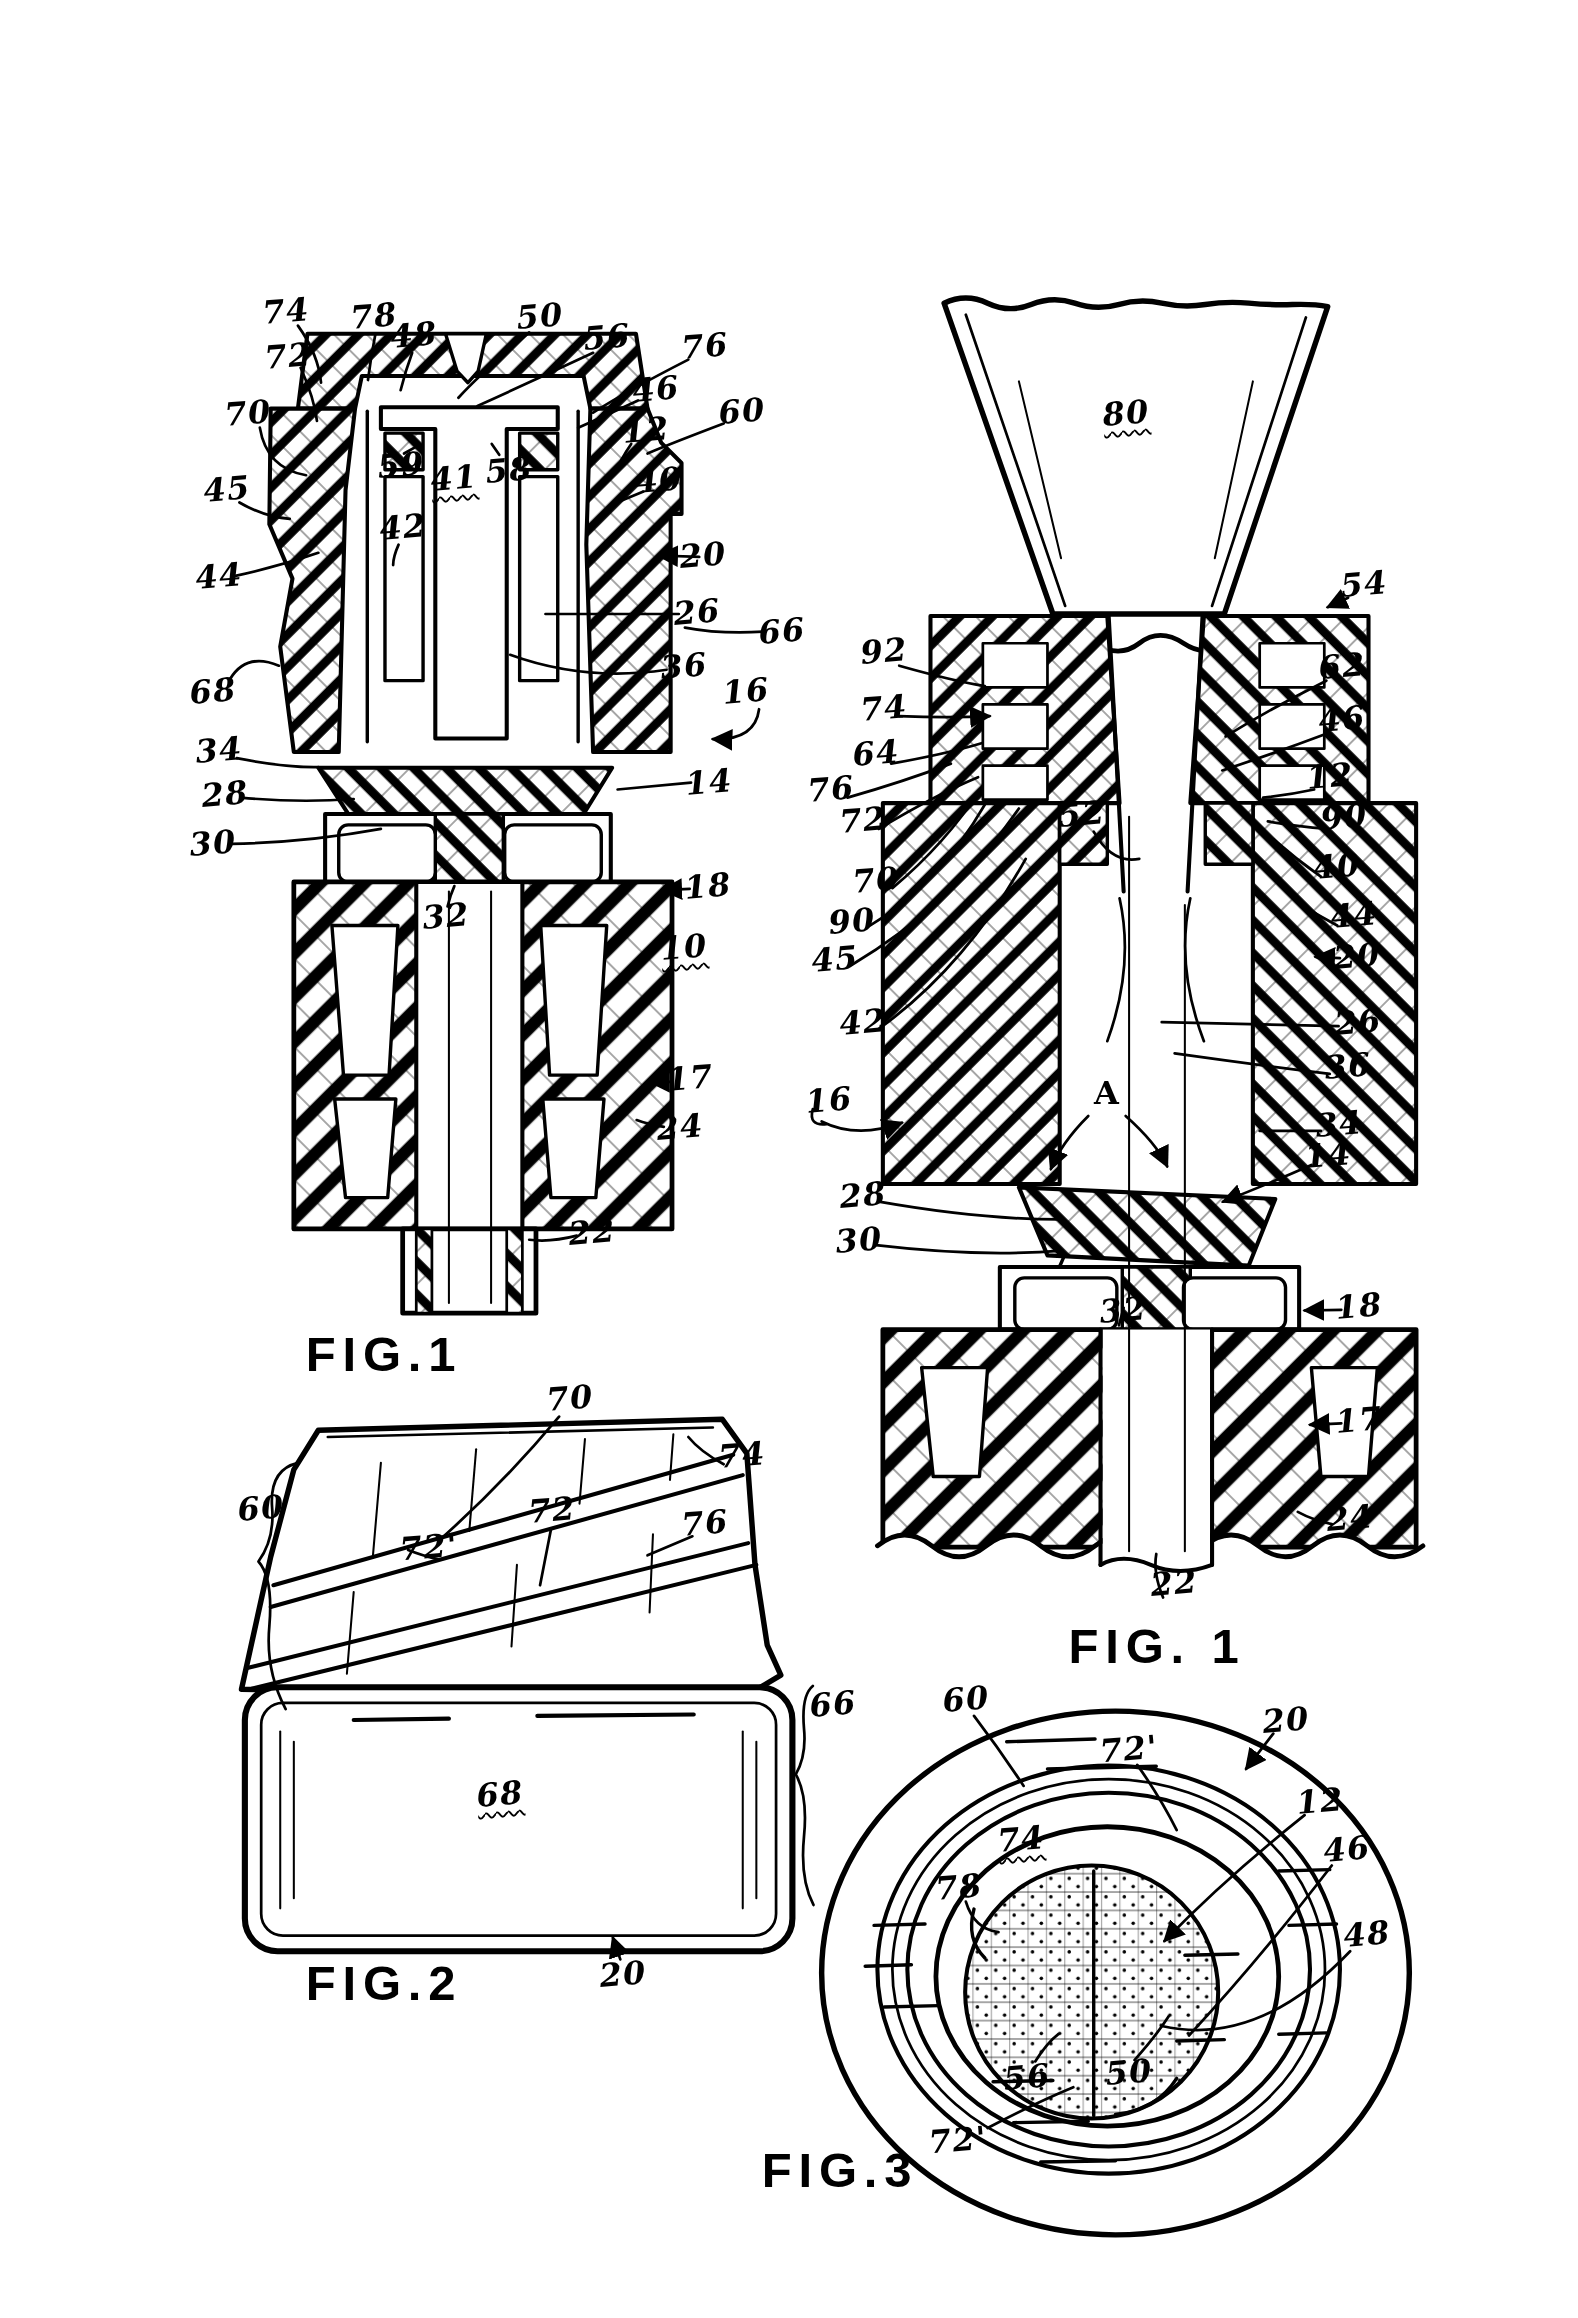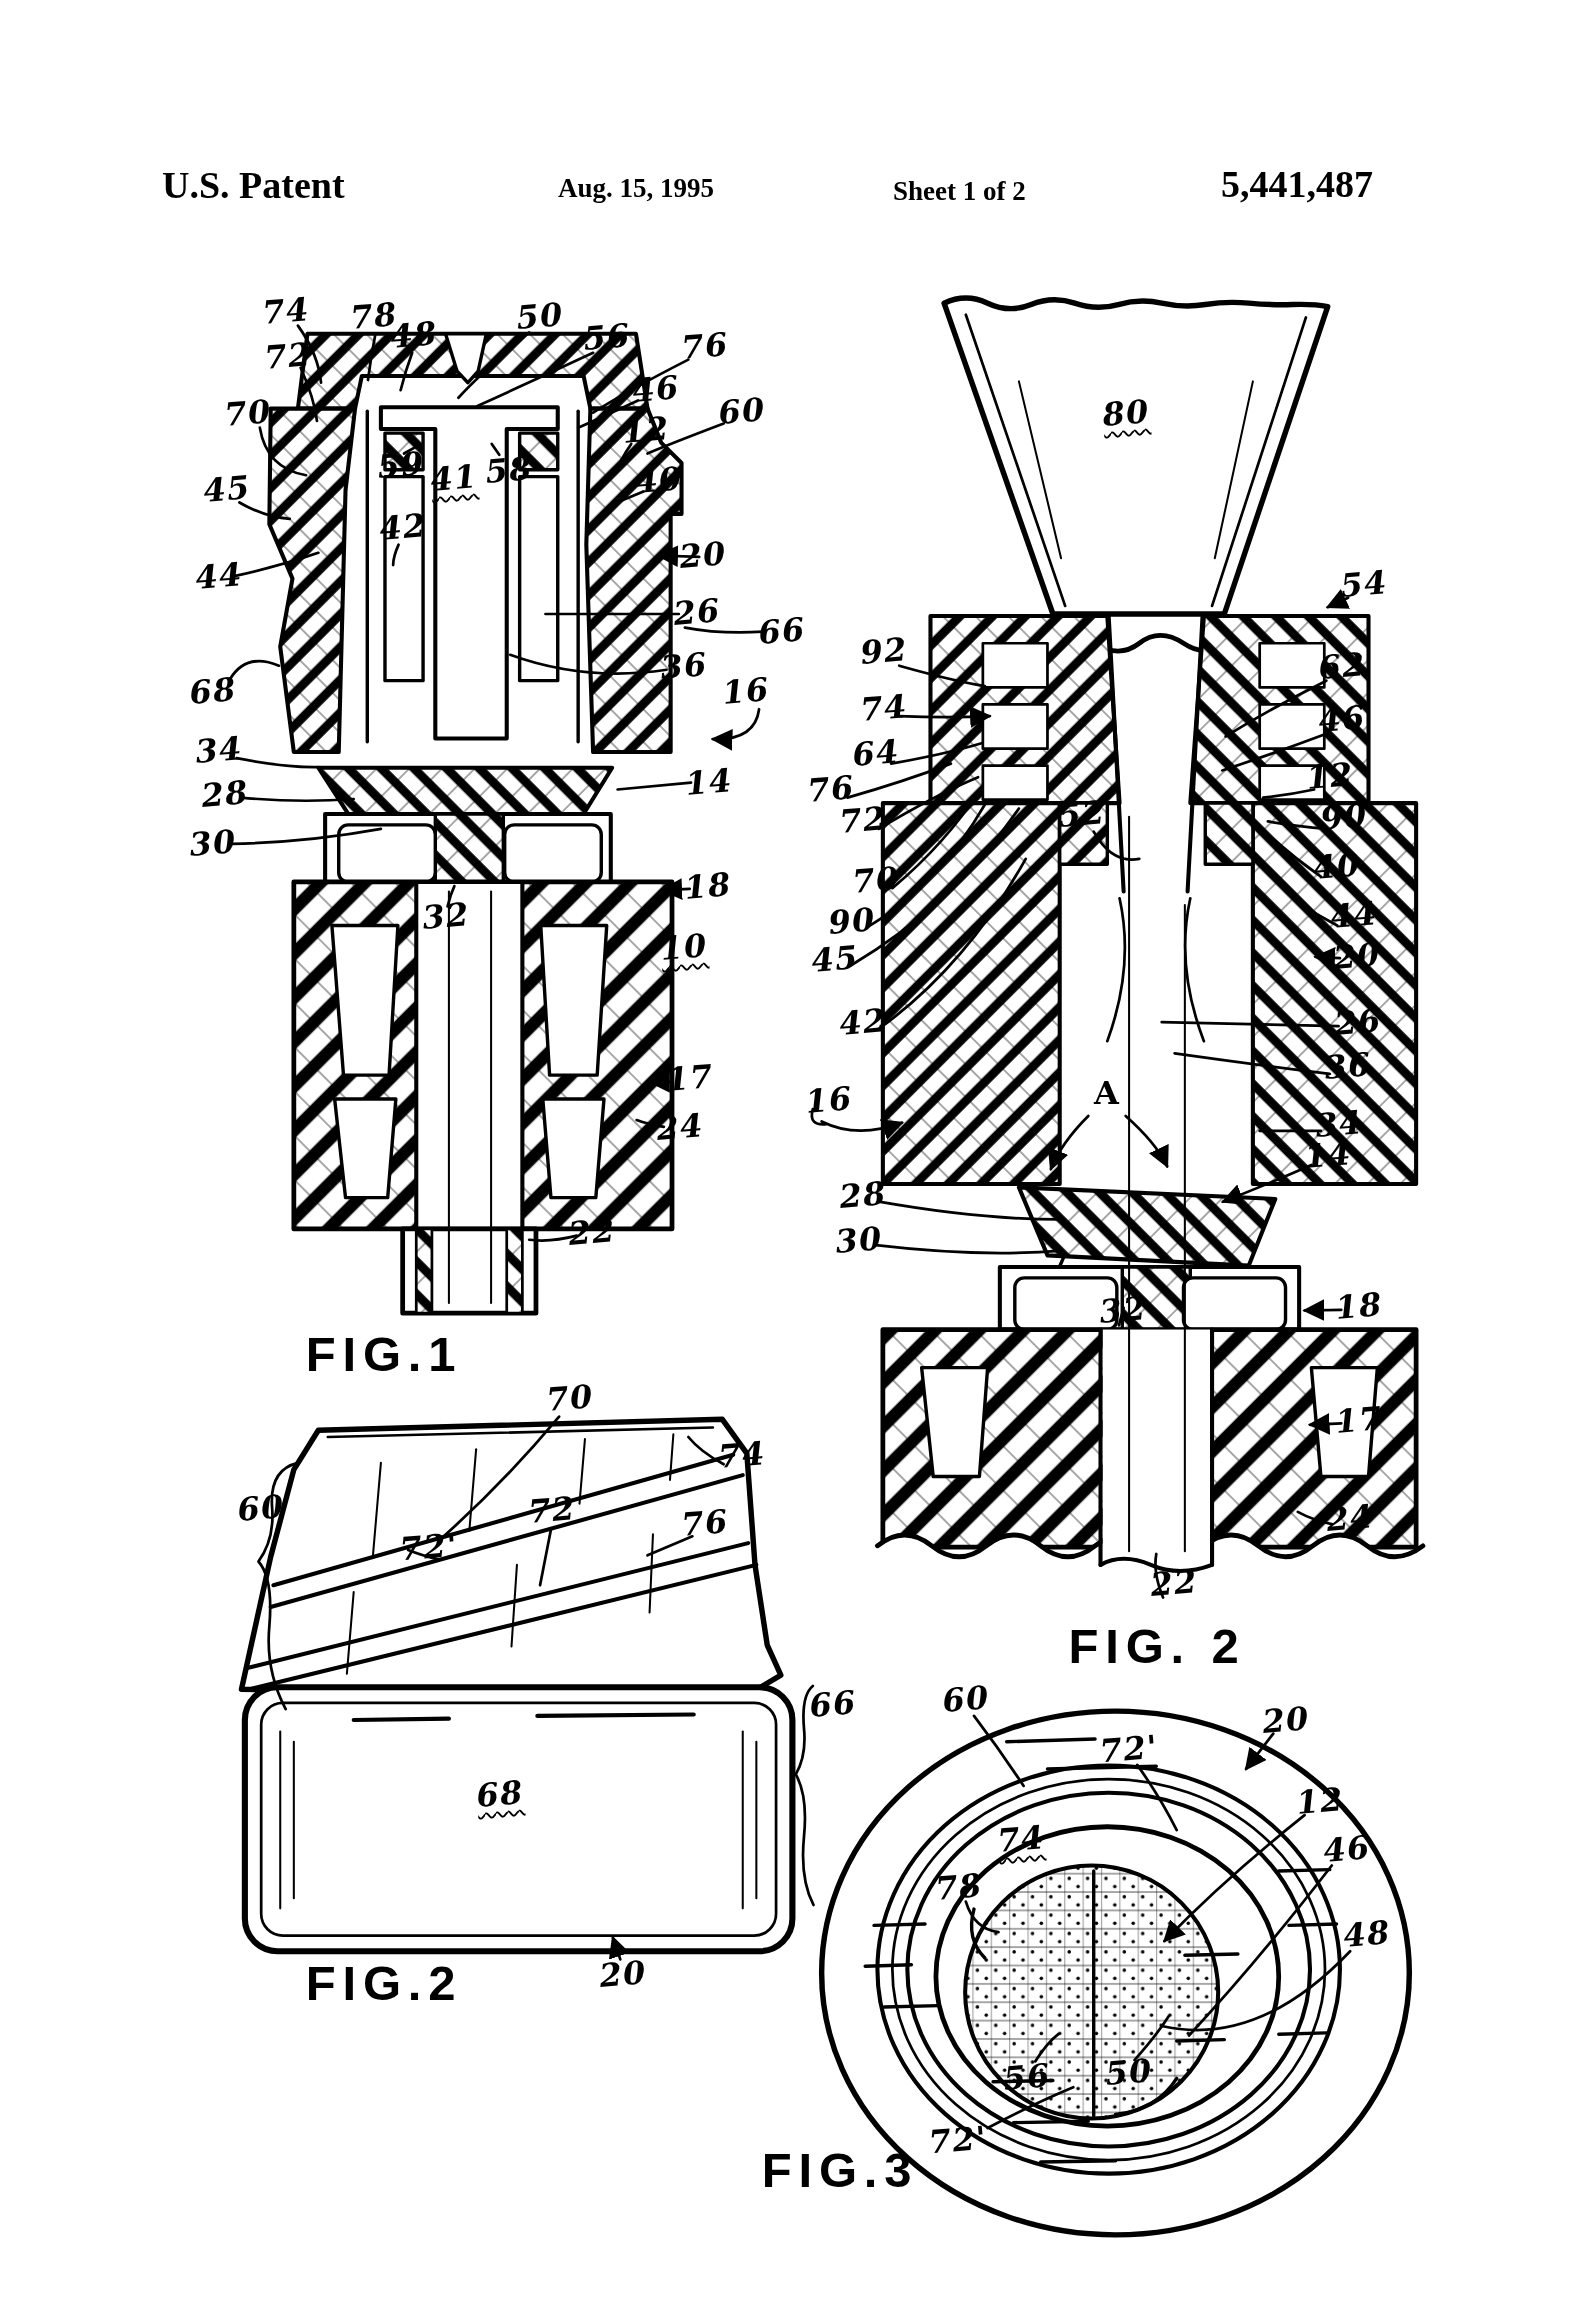--- a/index.html
+++ b/index.html
@@ -18,26 +18,20 @@
   .ul{text-decoration:underline;text-decoration-style:wavy;text-decoration-thickness:2px;text-underline-offset:6.1px;}
   .anno{font-style:normal;transform:translate(-50%,-55%);font-weight:700;}
   .figcap{position:absolute;transform:translate(-50%,-50%);
        font:700 49px "Liberation Sans", sans-serif;letter-spacing:6.8px;white-space:nowrap;}
 </style>
 </head>
 <body>
 
 <div class="page">
 
-  <div class="hdr">
-    <span class="h-title">U.S. Patent</span>
-    <span class="h-date">Aug. 15, 1995</span>
-    <span class="h-sheet">Sheet 1 of 2</span>
-    <span class="h-num">5,441,487</span>
-  </div>
 
   <svg class="art" width="1578" height="2319" viewBox="0 0 2320 3408" fill="none" stroke="#000" stroke-linejoin="round" stroke-linecap="round">
     <defs>
       <pattern id="hA" width="34" height="34" patternUnits="userSpaceOnUse" patternTransform="rotate(45)">
         <rect width="34" height="34" fill="#fff"></rect>
           <rect width="12" height="34" fill="#000"></rect>
       </pattern>
       <pattern id="hB" width="34" height="34" patternUnits="userSpaceOnUse" patternTransform="rotate(-45)">
         <rect width="34" height="34" fill="#fff"></rect>
           <rect width="12" height="34" fill="#000"></rect>
@@ -359,17 +353,17 @@
       <span class="ref" style="left: 1359px; top: 1422px;">17</span>
       <span class="ref" style="left: 1350px; top: 1520px;">24</span>
       <span class="ref" style="left: 1174px; top: 1585px;">22</span>
     </div>
 
   <div class="labels">
 
   <span class="figcap" style="left: 384px; top: 1354px;">FIG.1</span>
       <span class="figcap" style="left: 384px; top: 1983px;">FIG.2</span>
       <span class="figcap" style="left: 840px; top: 2170px;">FIG.3</span>
-      <span class="figcap" style="left: 1157px; top: 1646px;">FIG. 2</span>
+      <span class="figcap" style="left: 1157px; top: 1646px;">FIG. 1</span>
     </div>
 
 </div>
 
 
 </body></html>

